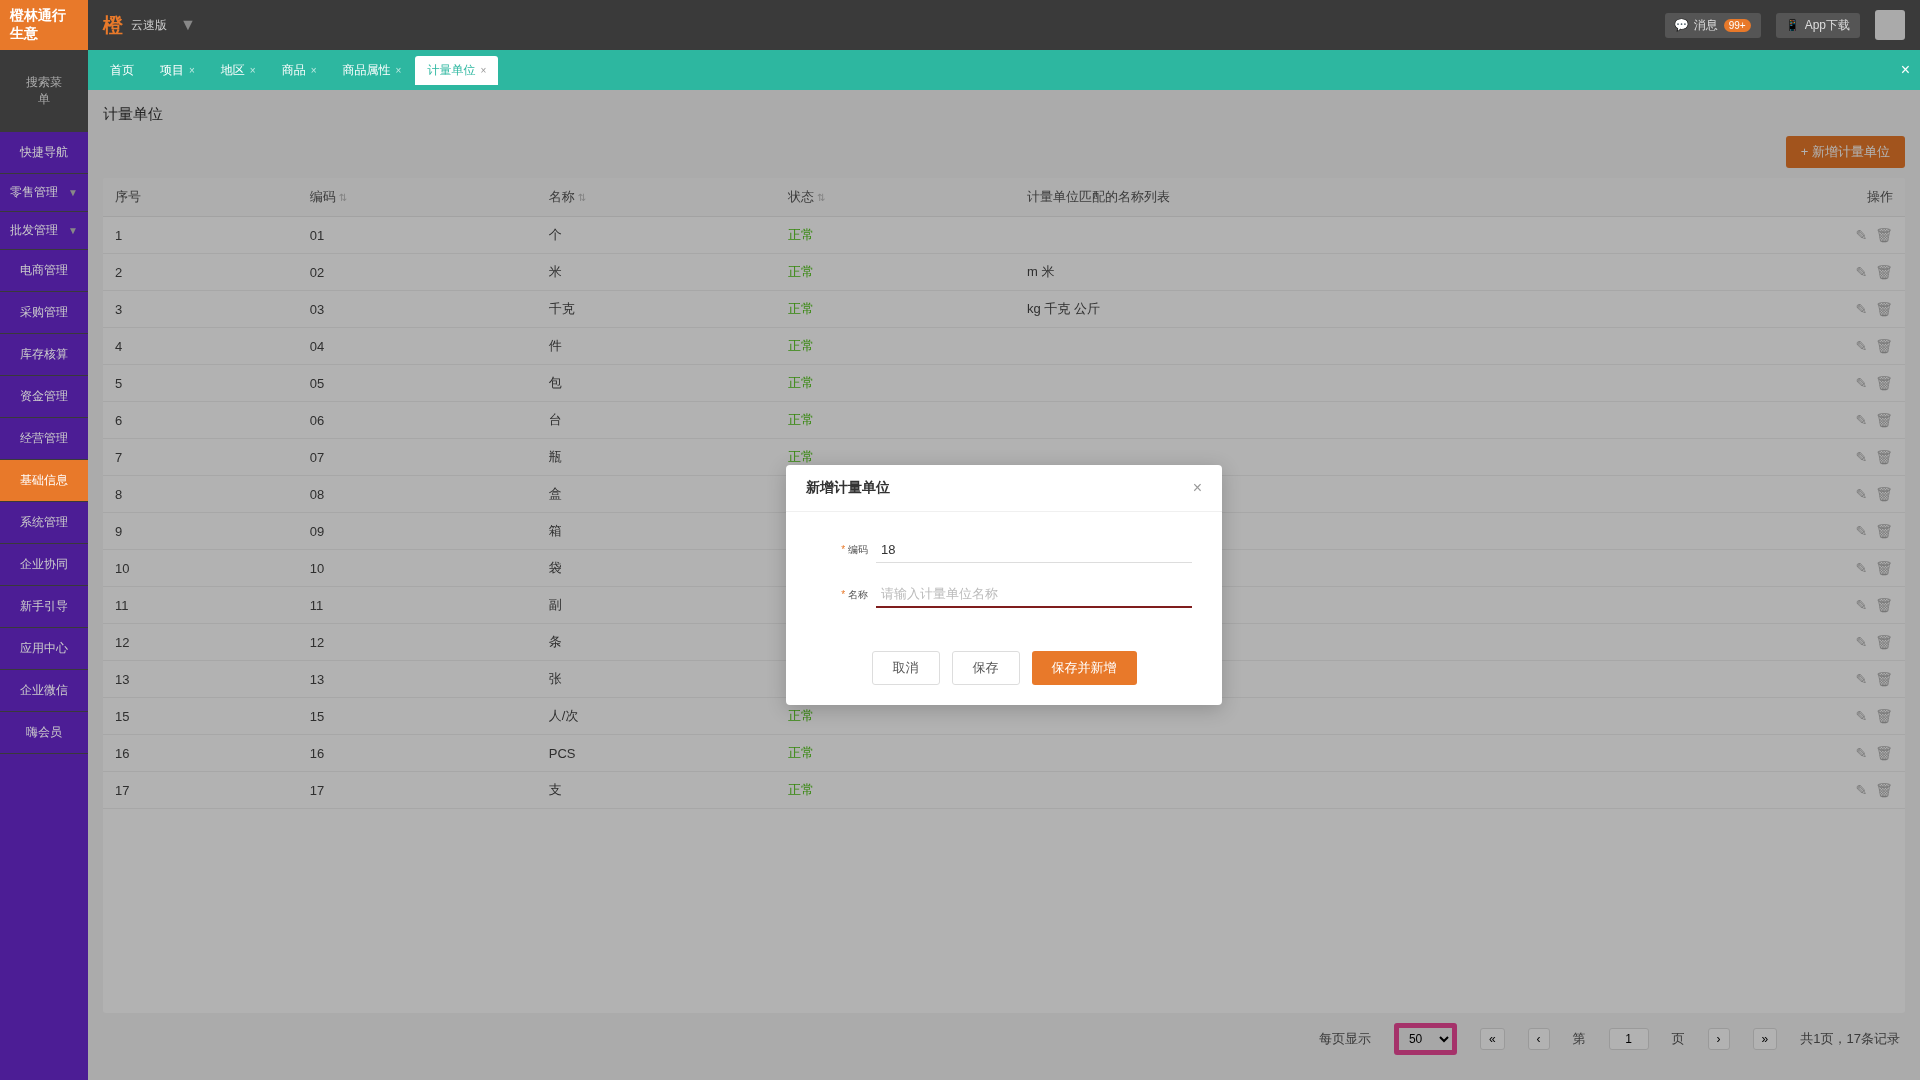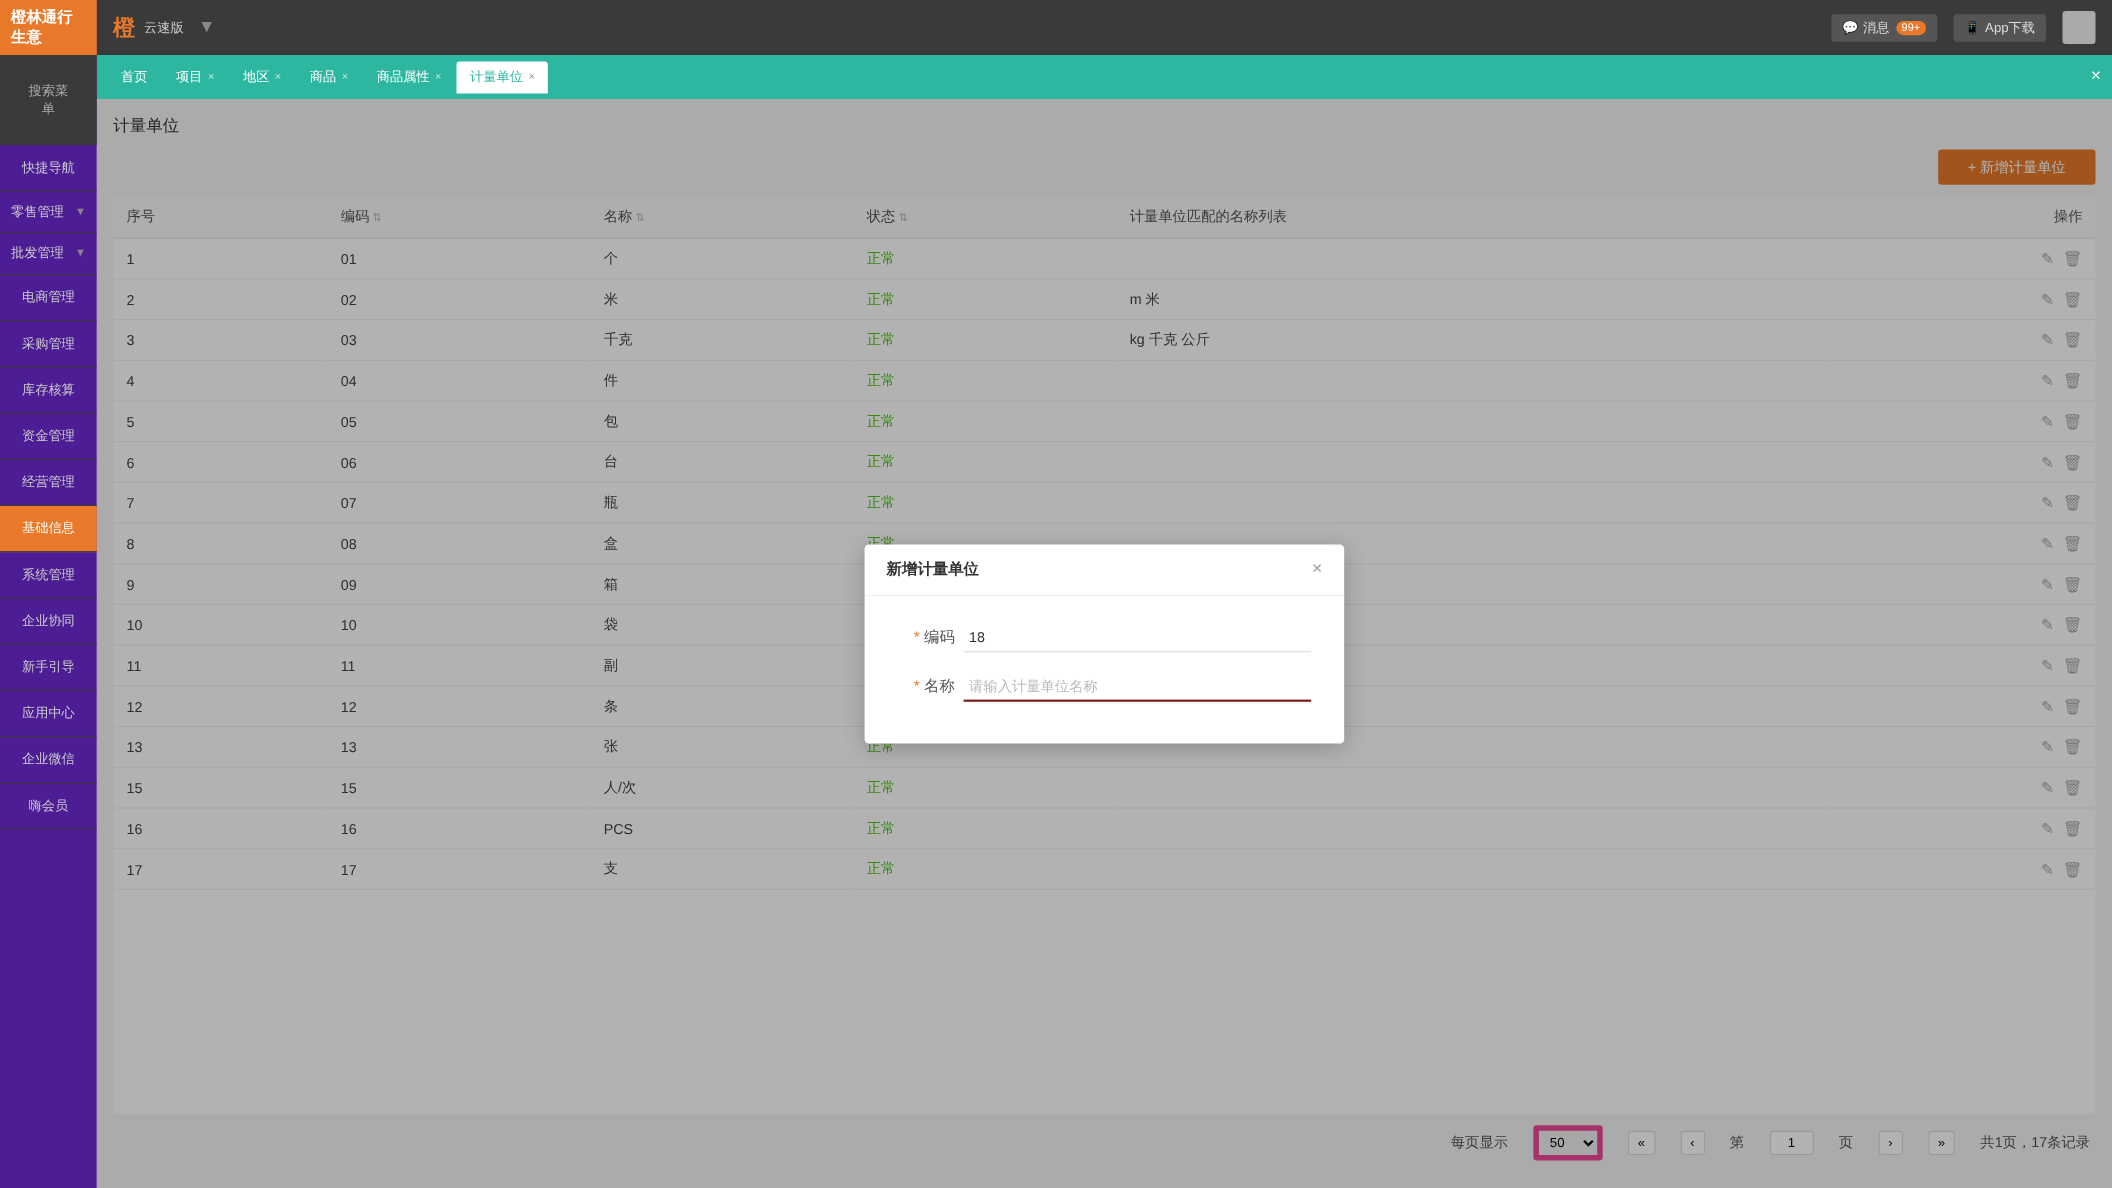--- a/index.html
+++ b/index.html
@@ -161,21 +161,21 @@
 
     .toolbar {
       display: flex;
       justify-content: flex-end;
       margin-bottom: 10px;
     }
     .add-btn {
       background: #e8792a;
       color: white;
       border: none;
-      padding: 7px 27px;
+      padding: 7px 15px;
       border-radius: 3px;
       cursor: pointer;
       font-size: 13px;
     }
 
     
     .table-wrap {
       background: white;
       border-radius: 3px;
       overflow: auto;
@@ -295,21 +295,21 @@
     }
     .form-row {
       display: flex;
       align-items: center;
       margin-bottom: 18px;
     }
     .form-label {
       width: 60px;
       text-align: right;
       color: #555;
-      font-size: 14px;
+      font-size: 10px;
       flex-shrink: 0;
       padding-right: 8px;
     }
     .form-input {
       flex: 1;
       border: none;
       border-bottom: 1px solid #ddd;
       padding: 5px 5px;
       font-size: 13px;
       outline: none;
@@ -724,16 +724,21 @@
             <input class="form-input" type="text" value="18" style="">
           </div>
           <div class="form-row">
             <div class="form-label">
               <span style="color:#e8792a;">*</span>
               <span>名称</span>
             </div>
             <input class="form-input active-border" type="text" placeholder="请输入计量单位名称" style="">
           </div>
         </div>
+        <div class="dialog-footer">
+          <button class="btn-cancel">取消</button>
+          <button class="btn-save">保存</button>
+          <button class="btn-save-new">保存并新增</button>
+        </div>
       </div>
     </div>
   </div>
 </div>
 
 </body></html>

